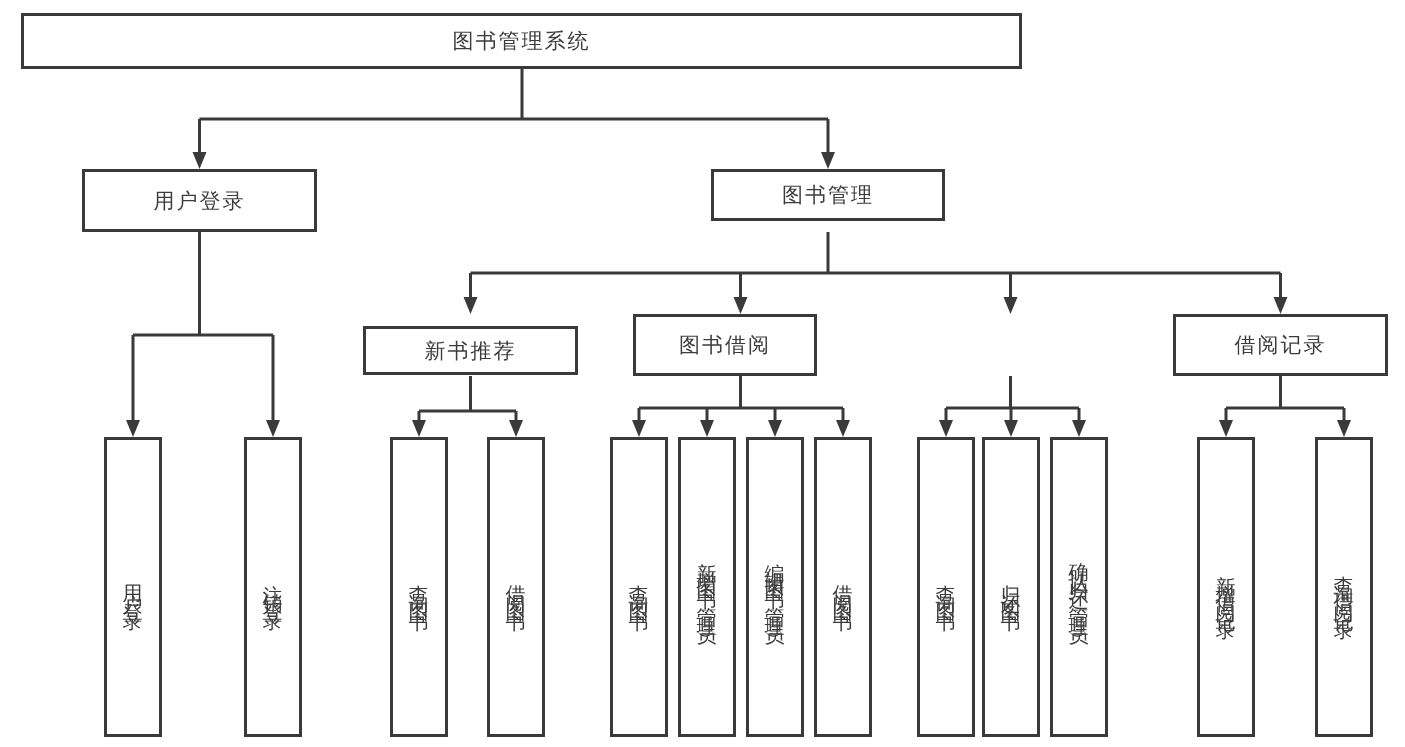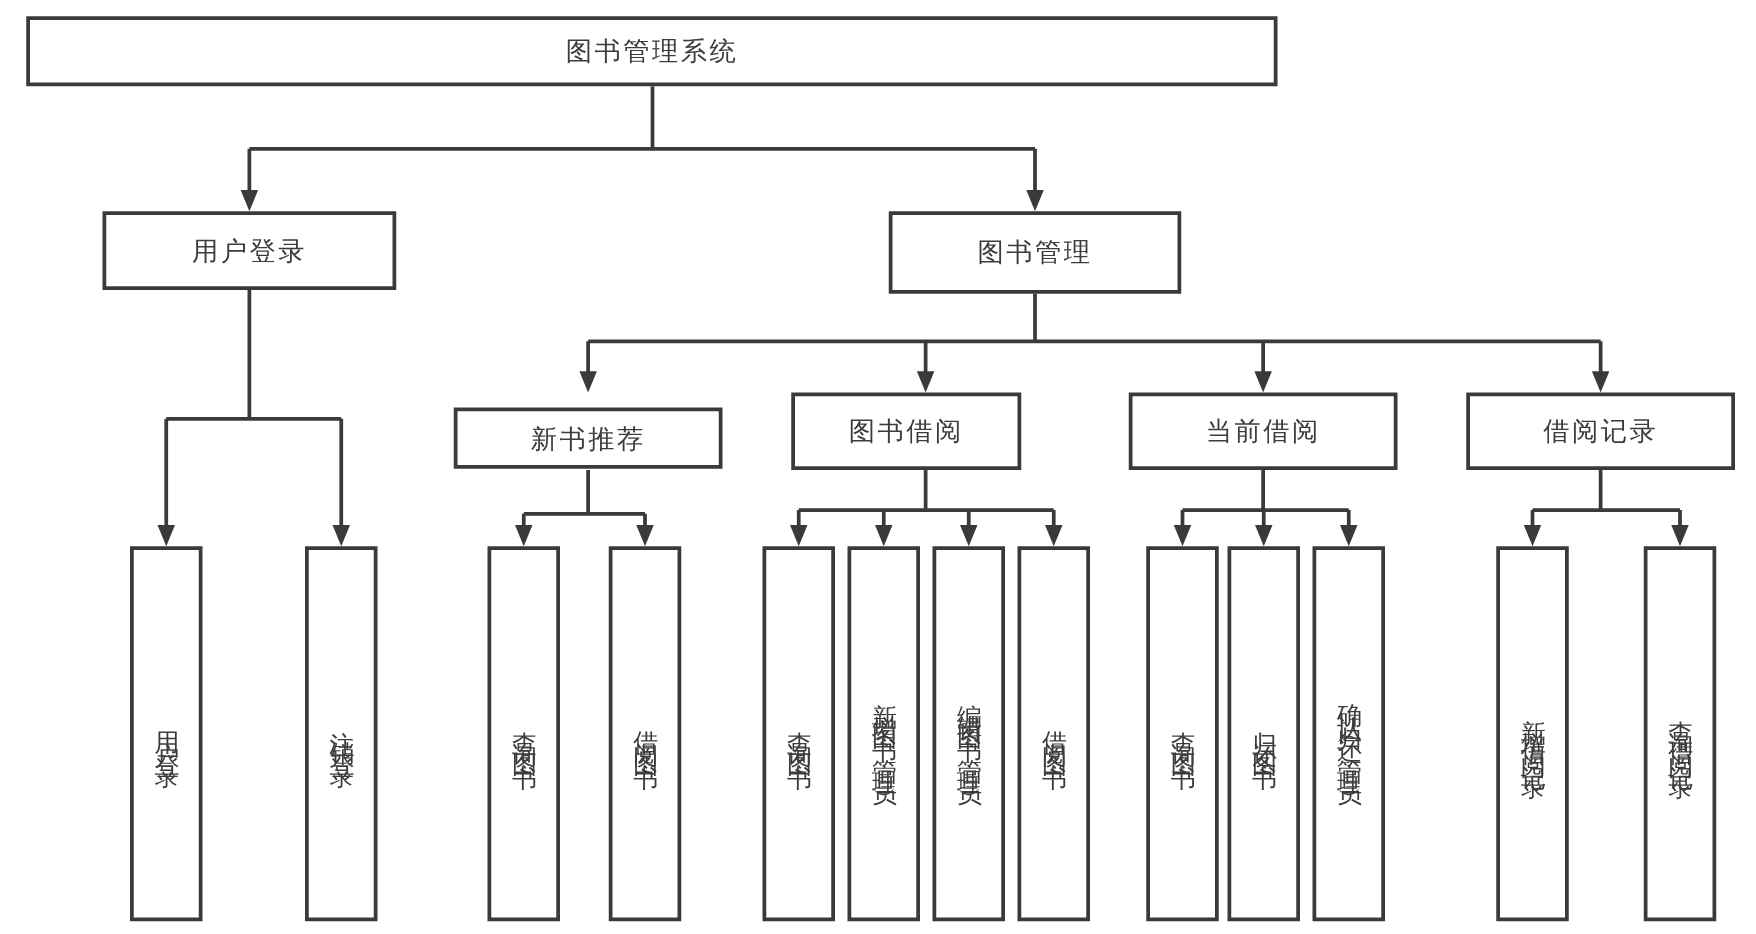--- a/index.html
+++ b/index.html
@@ -58,21 +58,21 @@
     writing-mode: vertical-rl;
     text-orientation: mixed;
     font-size: 20px;
     letter-spacing: 9px;
     line-height: 1;
     color: #3c3c3c;
     white-space: nowrap;
   }
   #node-root      { left: 21px;   top: 13px;  width: 1001px; height: 56px; }
   #node-login     { left: 82px;   top: 169px; width: 235px;  height: 63px; }
-  #node-mgmt      { left: 711px;  top: 169px; width: 234px;  height: 66px; text-align: right; }
+  #node-mgmt      { left: 711px;  top: 169px; width: 234px;  height: 52px; text-align: right; }
   #node-newbook   { left: 363px;  top: 314px; width: 215px;  height: 49px; margin-top: 12px; }
   #node-borrow    { left: 633px;  top: 314px; width: 184px;  height: 62px; }
   #node-current   { left: 903px;  top: 314px; width: 215px;  height: 62px; }
   #node-record    { left: 1173px; top: 314px; width: 215px;  height: 62px; }
   .watermark {
     position: absolute;
     right: 3px;
     bottom: 2px;
     font-size: 17px;
     color: #9c9c9c;
@@ -155,23 +155,20 @@
   <div class="hnode" id="node-mgmt">
     <span>图书管理</span>
   </div>
 
   <div class="hnode" id="node-newbook">
     <span>新书推荐</span>
   </div>
   <div class="hnode" id="node-borrow">
     <span>图书借阅</span>
   </div>
-  <div class="hnode" id="node-current">
-    <span>当前借阅</span>
-  </div>
   <div class="hnode" id="node-record">
     <span>借阅记录</span>
   </div>
 
   <div class="leaf" style="left:104px">
     <span>用户登录</span>
   </div>
   <div class="leaf" style="left:244px">
     <span>注销登录</span>
   </div>

